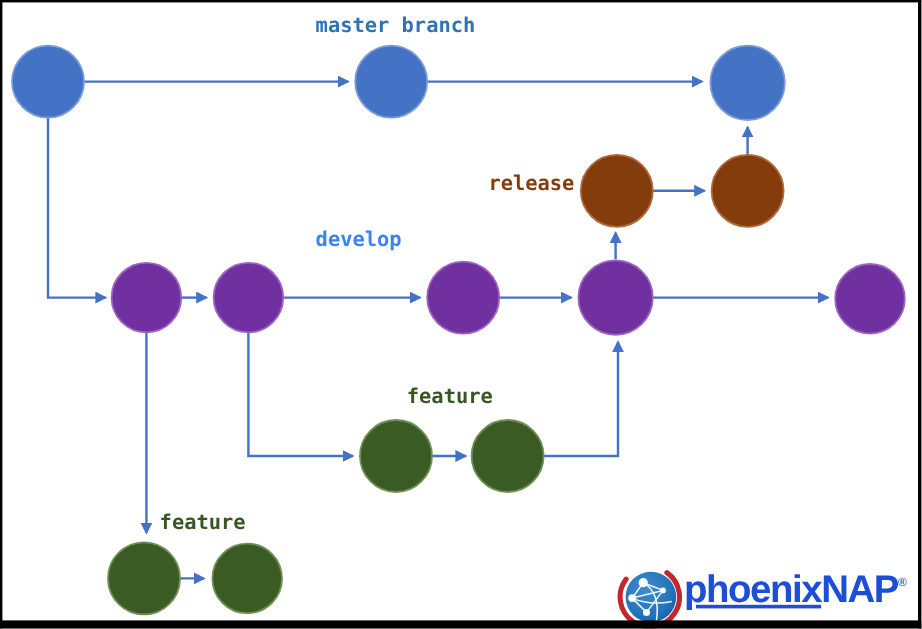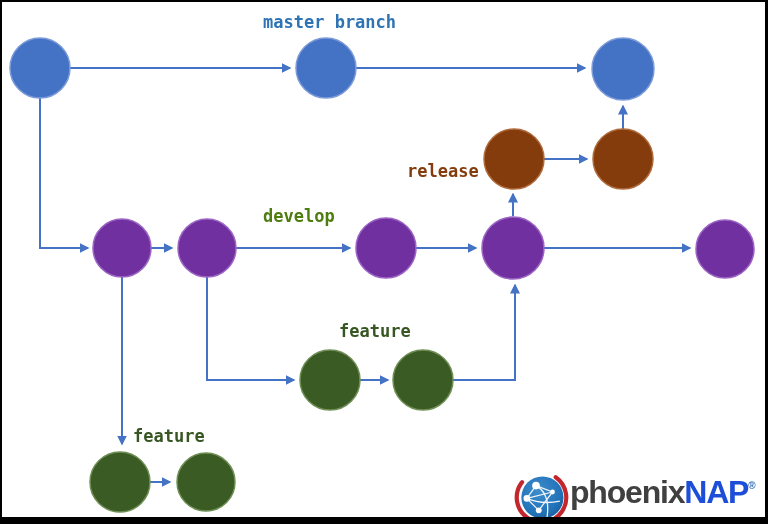--- a/index.html
+++ b/index.html
@@ -68,22 +68,22 @@
       <circle cx="513" cy="248" r="31" fill="#7030A0" stroke="#9C64C4" stroke-width="1.5"></circle>
       <circle cx="725" cy="249" r="29" fill="#7030A0" stroke="#9C64C4" stroke-width="1.5"></circle>
       <circle cx="330" cy="380" r="30" fill="#3B5B25" stroke="#6F8F55" stroke-width="1.5"></circle>
       <circle cx="423" cy="380" r="30" fill="#3B5B25" stroke="#6F8F55" stroke-width="1.5"></circle>
       <circle cx="120" cy="482" r="30" fill="#3B5B25" stroke="#6F8F55" stroke-width="1.5"></circle>
       <circle cx="206" cy="482" r="29" fill="#3B5B25" stroke="#6F8F55" stroke-width="1.5"></circle>
     </svg>
 
   <div id="labels-layer">
       <div class="branch-label" style="left: 263px; top: 12px; color: rgb(46, 116, 181);">master branch</div>
-      <div class="branch-label" style="left: 263px; top: 206px; color: #4d7c0f;">develop</div>
-      <div class="branch-label" style="left: 407px; top: 161px; color: rgb(132, 60, 12);">release</div>
+      <div class="branch-label" style="left: 263px; top: 190px; color: #3b82f6;">develop</div>
+      <div class="branch-label" style="left: 407px; top: 143px; color: rgb(132, 60, 12);">release</div>
       <div class="branch-label" style="left: 339px; top: 321px; color: rgb(55, 86, 35);">feature</div>
       <div class="branch-label" style="left: 133px; top: 426px; color: rgb(55, 86, 35);">feature</div>
     </div>
 
   <div id="logo">
     <svg id="logo-globe" width="55" height="55" viewBox="0 0 60 60">
       <defs>
         <radialGradient id="globeGrad" cx="40%" cy="35%" r="75%">
           <stop offset="0%" stop-color="#3E8CCB"></stop>
           <stop offset="70%" stop-color="#2273B9"></stop>
@@ -101,20 +101,20 @@
         <path d="M24 17 Q40 26 36 52"></path>
         <path d="M14 31 Q30 38 50 34"></path>
       </g>
       <g fill="#FFFFFF">
         <circle cx="24" cy="17" r="4.2"></circle>
         <circle cx="14" cy="31" r="3.6"></circle>
         <circle cx="27" cy="44" r="3.2"></circle>
         <circle cx="42" cy="24" r="2.6"></circle>
       </g>
     </svg>
-    <div id="logo-text"><span id="logo-first" style="color: #404040;">phoenix</span><span id="logo-second" style="color: #1d4ed8;">NAP</span><span id="logo-reg" style="color: rgb(43, 108, 179);">®</span></div>
+    <div id="logo-text"><span id="logo-first" style="color: #1d4ed8; text-decoration: underline;">phoenix</span><span id="logo-second" style="color: #1d4ed8;">NAP</span><span id="logo-reg" style="color: rgb(43, 108, 179);">®</span></div>
   </div>
 
   <div class="frame" id="frame-top"></div>
   <div class="frame" id="frame-left"></div>
   <div class="frame" id="frame-right"></div>
   <div class="frame" id="frame-bottom"></div>
 </div>
 
 </body></html>

